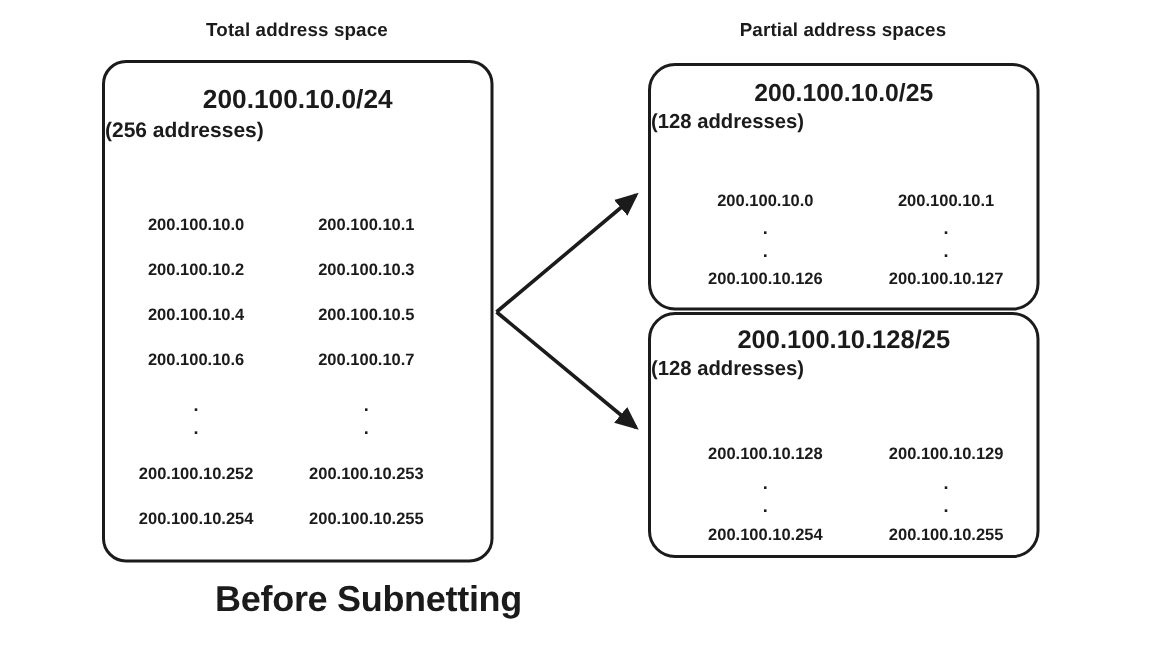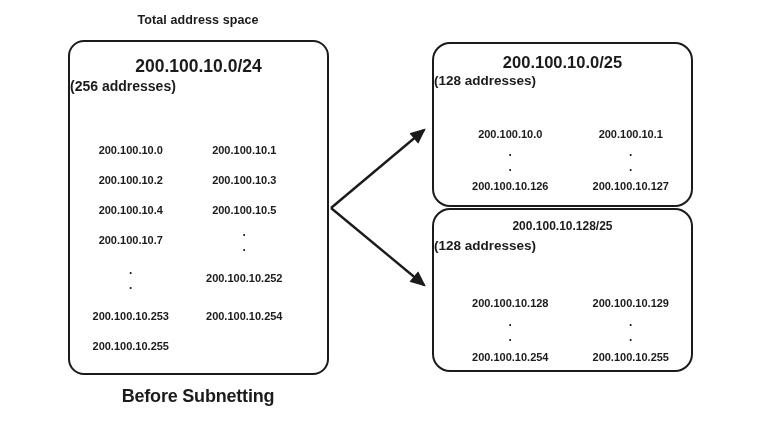--- a/index.html
+++ b/index.html
@@ -20,51 +20,52 @@
   .before-box{left:68px;top:40px;width:261px;height:335px;border-radius:16px;}
   .subnet1-box{left:432px;top:42px;width:261px;height:165px;border-radius:18px;}
   .subnet2-box{left:432px;top:208px;width:261px;height:164px;border-radius:18px;}
 
   .cidr{text-align:center;font-weight:bold;}
   .count{font-weight:bold;}
   .before-box .cidr{margin-top:13px;font-size:17.5px;line-height:22px;}
   .before-box .count{font-size:14px;line-height:19px;}
   .subnet1-box .cidr{margin-top:8px;font-size:16.5px;line-height:20px;}
   .subnet1-box .count{font-size:13.5px;line-height:17px;}
-  .subnet2-box .cidr{margin-top:6px;font-size:12px;line-height:21px;}
+  .subnet2-box .cidr{margin-top:6px;font-size:17px;line-height:21px;}
   .subnet2-box .count{font-size:13.5px;line-height:17px;}
 
   .ip-grid{display:grid;grid-template-columns:1fr 1fr;}
   .before-grid{margin-top:39px;grid-template-rows:30px 30px 30px 30px 46px 30px 30px;padding:0 26px 0 4px;}
   .subnet1-grid{margin-top:33px;grid-template-rows:24px 28px 24px;padding:0 0 0 16px;}
   .subnet2-grid{margin-top:37px;grid-template-rows:24px 30px 24px;padding:0 0 0 16px;}
   .cell{
     display:flex;align-items:center;justify-content:center;
     font-size:11px;font-weight:bold;white-space:nowrap;
   }
   .cell.vdots{
     font-size:12px;line-height:15px;white-space:pre-line;text-align:center;
     display:flex;align-items:center;justify-content:center;
   }
 
   .caption{
-    position:absolute;top:386px;height:30px;text-align:center;
-    font-size:18px;font-weight:bold;letter-spacing:-0.2px;
+    position:absolute;top:386px;height:30px;text-align:right;
+    font-size:24px;font-weight:bold;letter-spacing:-0.2px;
   }
   .caption.left{left:48px;width:300px;}
   .caption.right{left:412px;width:300px;}
 
   .arrows{position:absolute;left:0;top:0;pointer-events:none;}
 </style>
 </head>
 <body>
 
 <div class="canvas">
 
   <div class="col-header left">Total address space</div>
+  <div class="col-header right">Partial address spaces</div>
 
   <svg class="arrows" width="768" height="432" viewBox="0 0 768 432" aria-hidden="true">
     <defs>
       <marker id="ah" viewBox="0 0 10 10" refX="8.5" refY="5" markerWidth="6.5" markerHeight="6.5" orient="auto">
         <path d="M0,0.6 L10,5 L0,9.4 z" fill="#1b1b1b"></path>
       </marker>
     </defs>
     <line x1="331" y1="208" x2="424" y2="130" stroke="#1b1b1b" stroke-width="2.4" marker-end="url(#ah)"></line>
     <line x1="331" y1="208" x2="424" y2="285" stroke="#1b1b1b" stroke-width="2.4" marker-end="url(#ah)"></line>
   </svg>
@@ -72,20 +73,21 @@
   <div class="box before-box">
     <div class="cidr">200.100.10.0/24</div>
     <div class="count">(256 addresses)</div>
     <div class="ip-grid before-grid">
       <div class="cell">200.100.10.0</div>
       <div class="cell">200.100.10.1</div>
       <div class="cell">200.100.10.2</div>
       <div class="cell">200.100.10.3</div>
       <div class="cell">200.100.10.4</div>
       <div class="cell">200.100.10.5</div>
+      <div class="cell">200.100.10.6</div>
       <div class="cell">200.100.10.7</div>
       <div class="cell vdots">.
 .</div>
       <div class="cell vdots">.
 .</div>
       <div class="cell">200.100.10.252</div>
       <div class="cell">200.100.10.253</div>
       <div class="cell">200.100.10.254</div>
       <div class="cell">200.100.10.255</div>
     </div>

